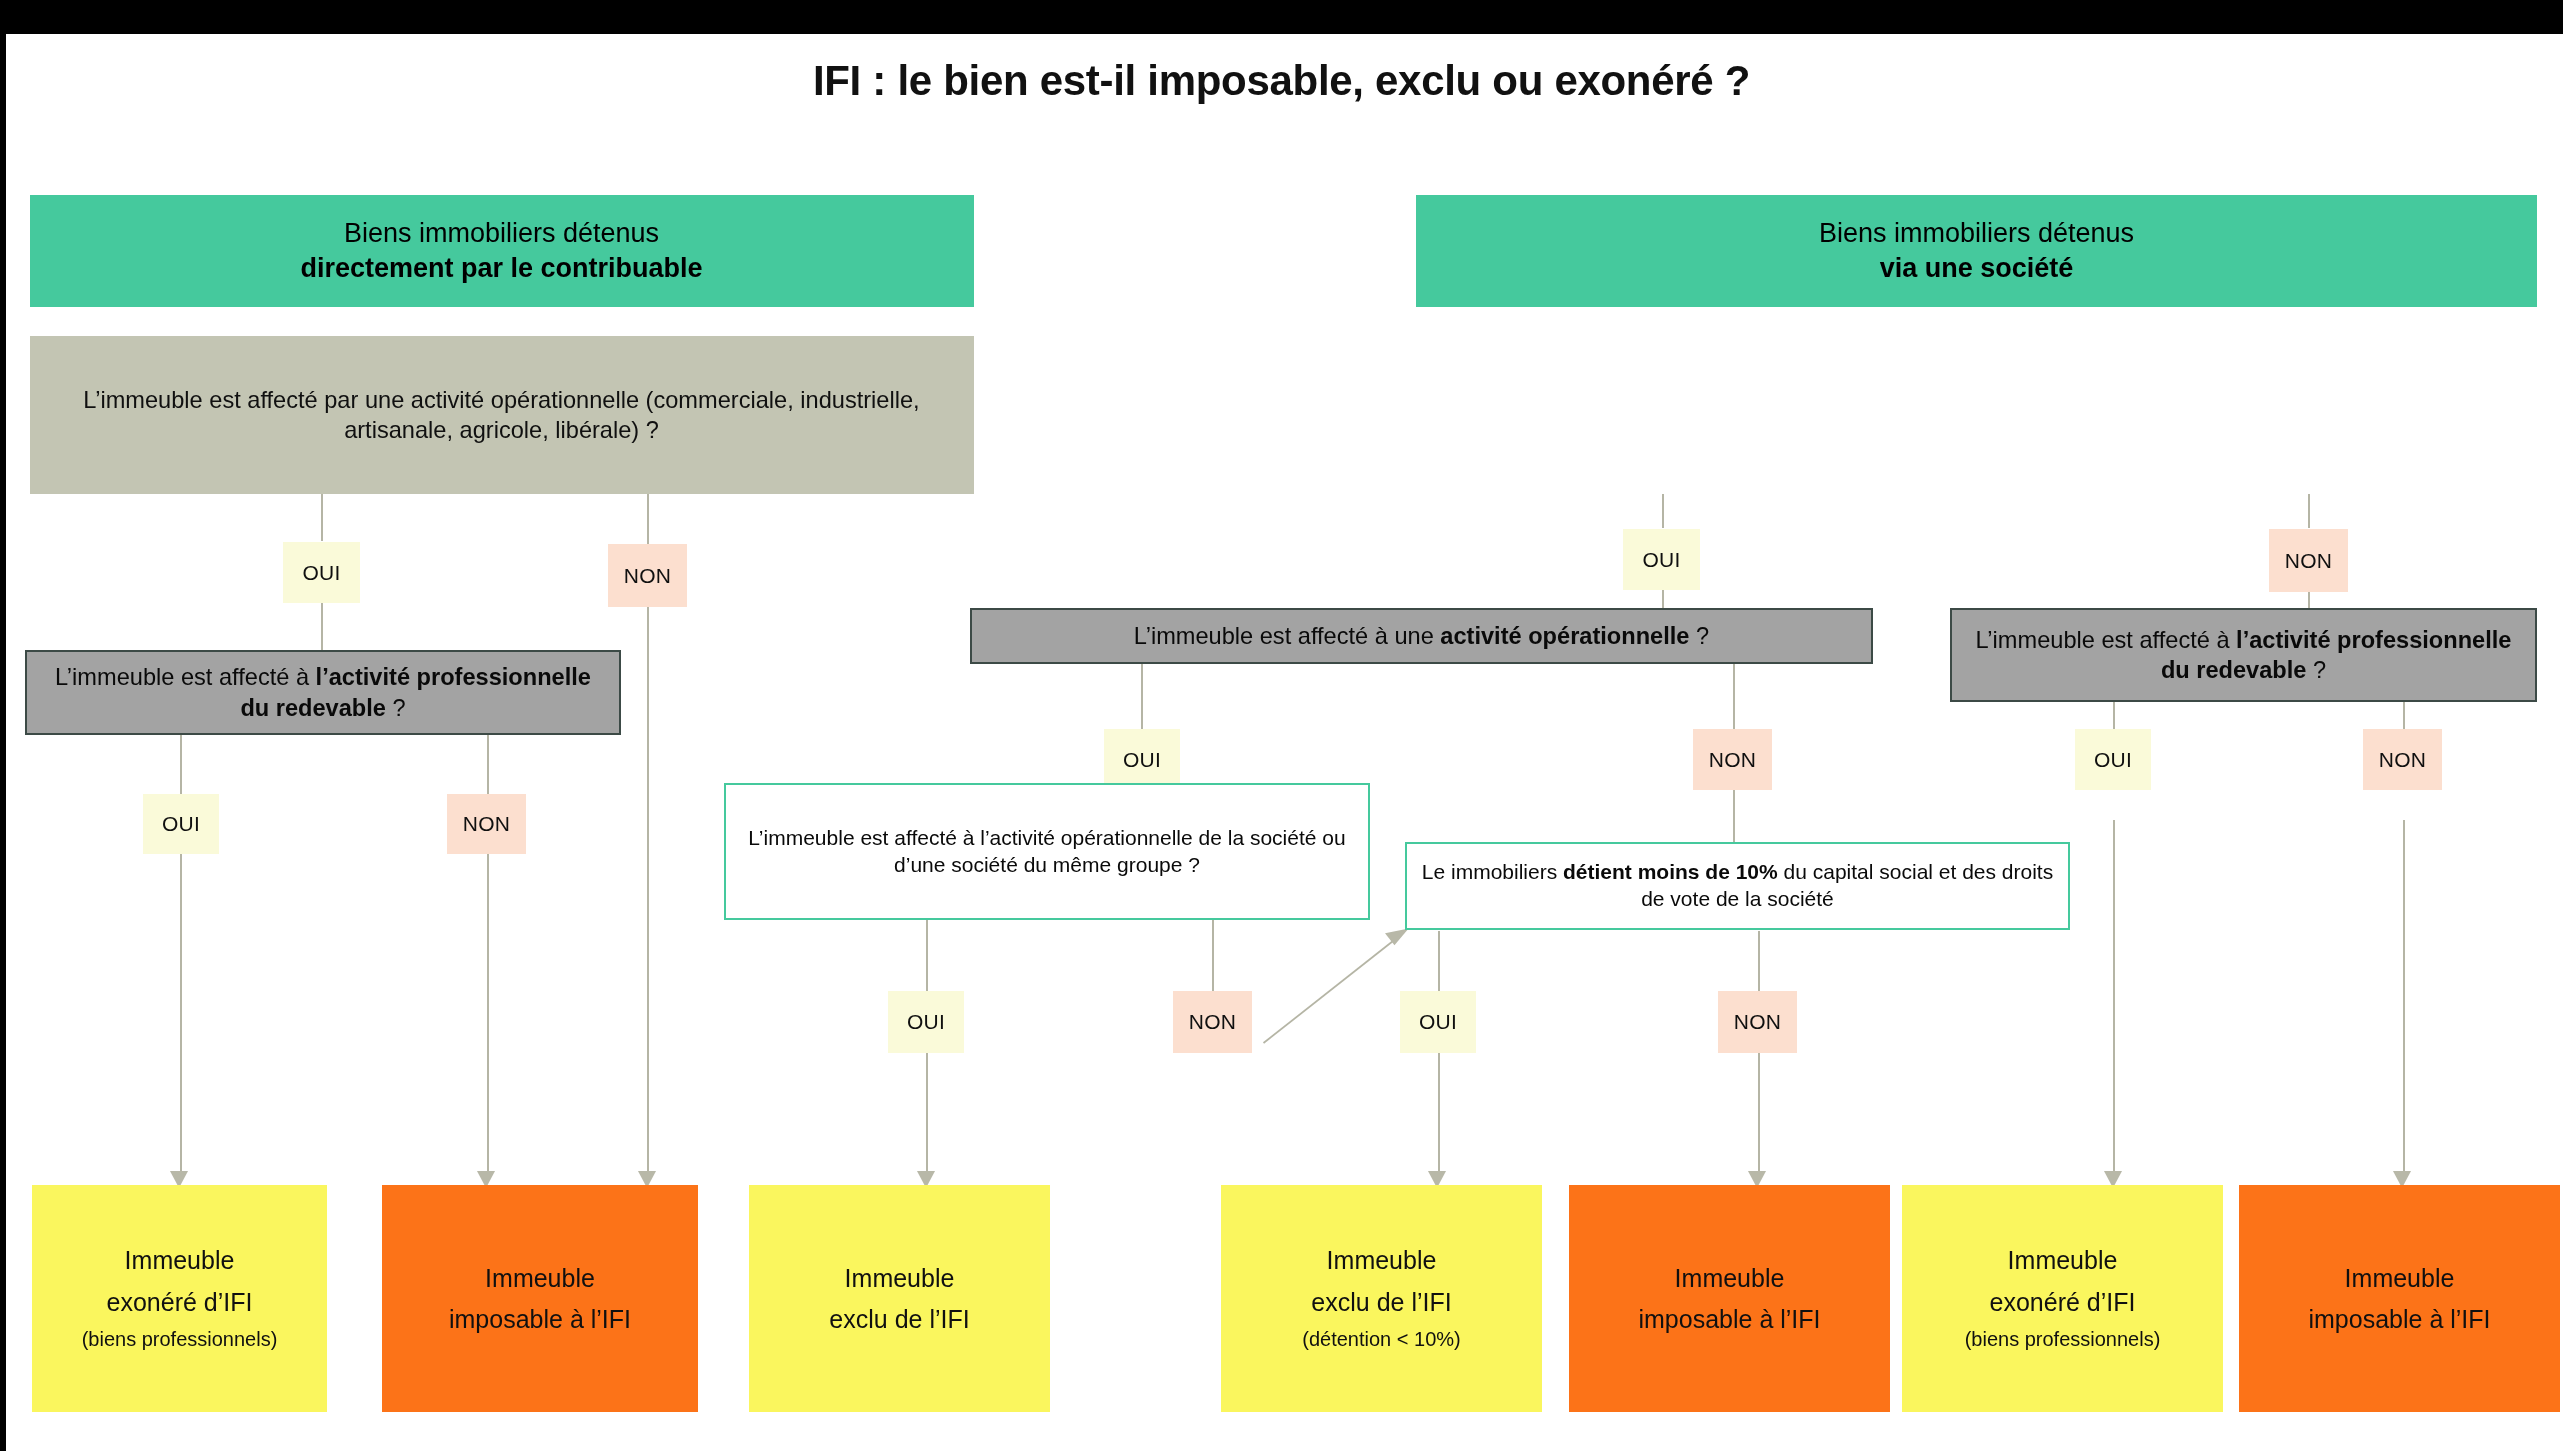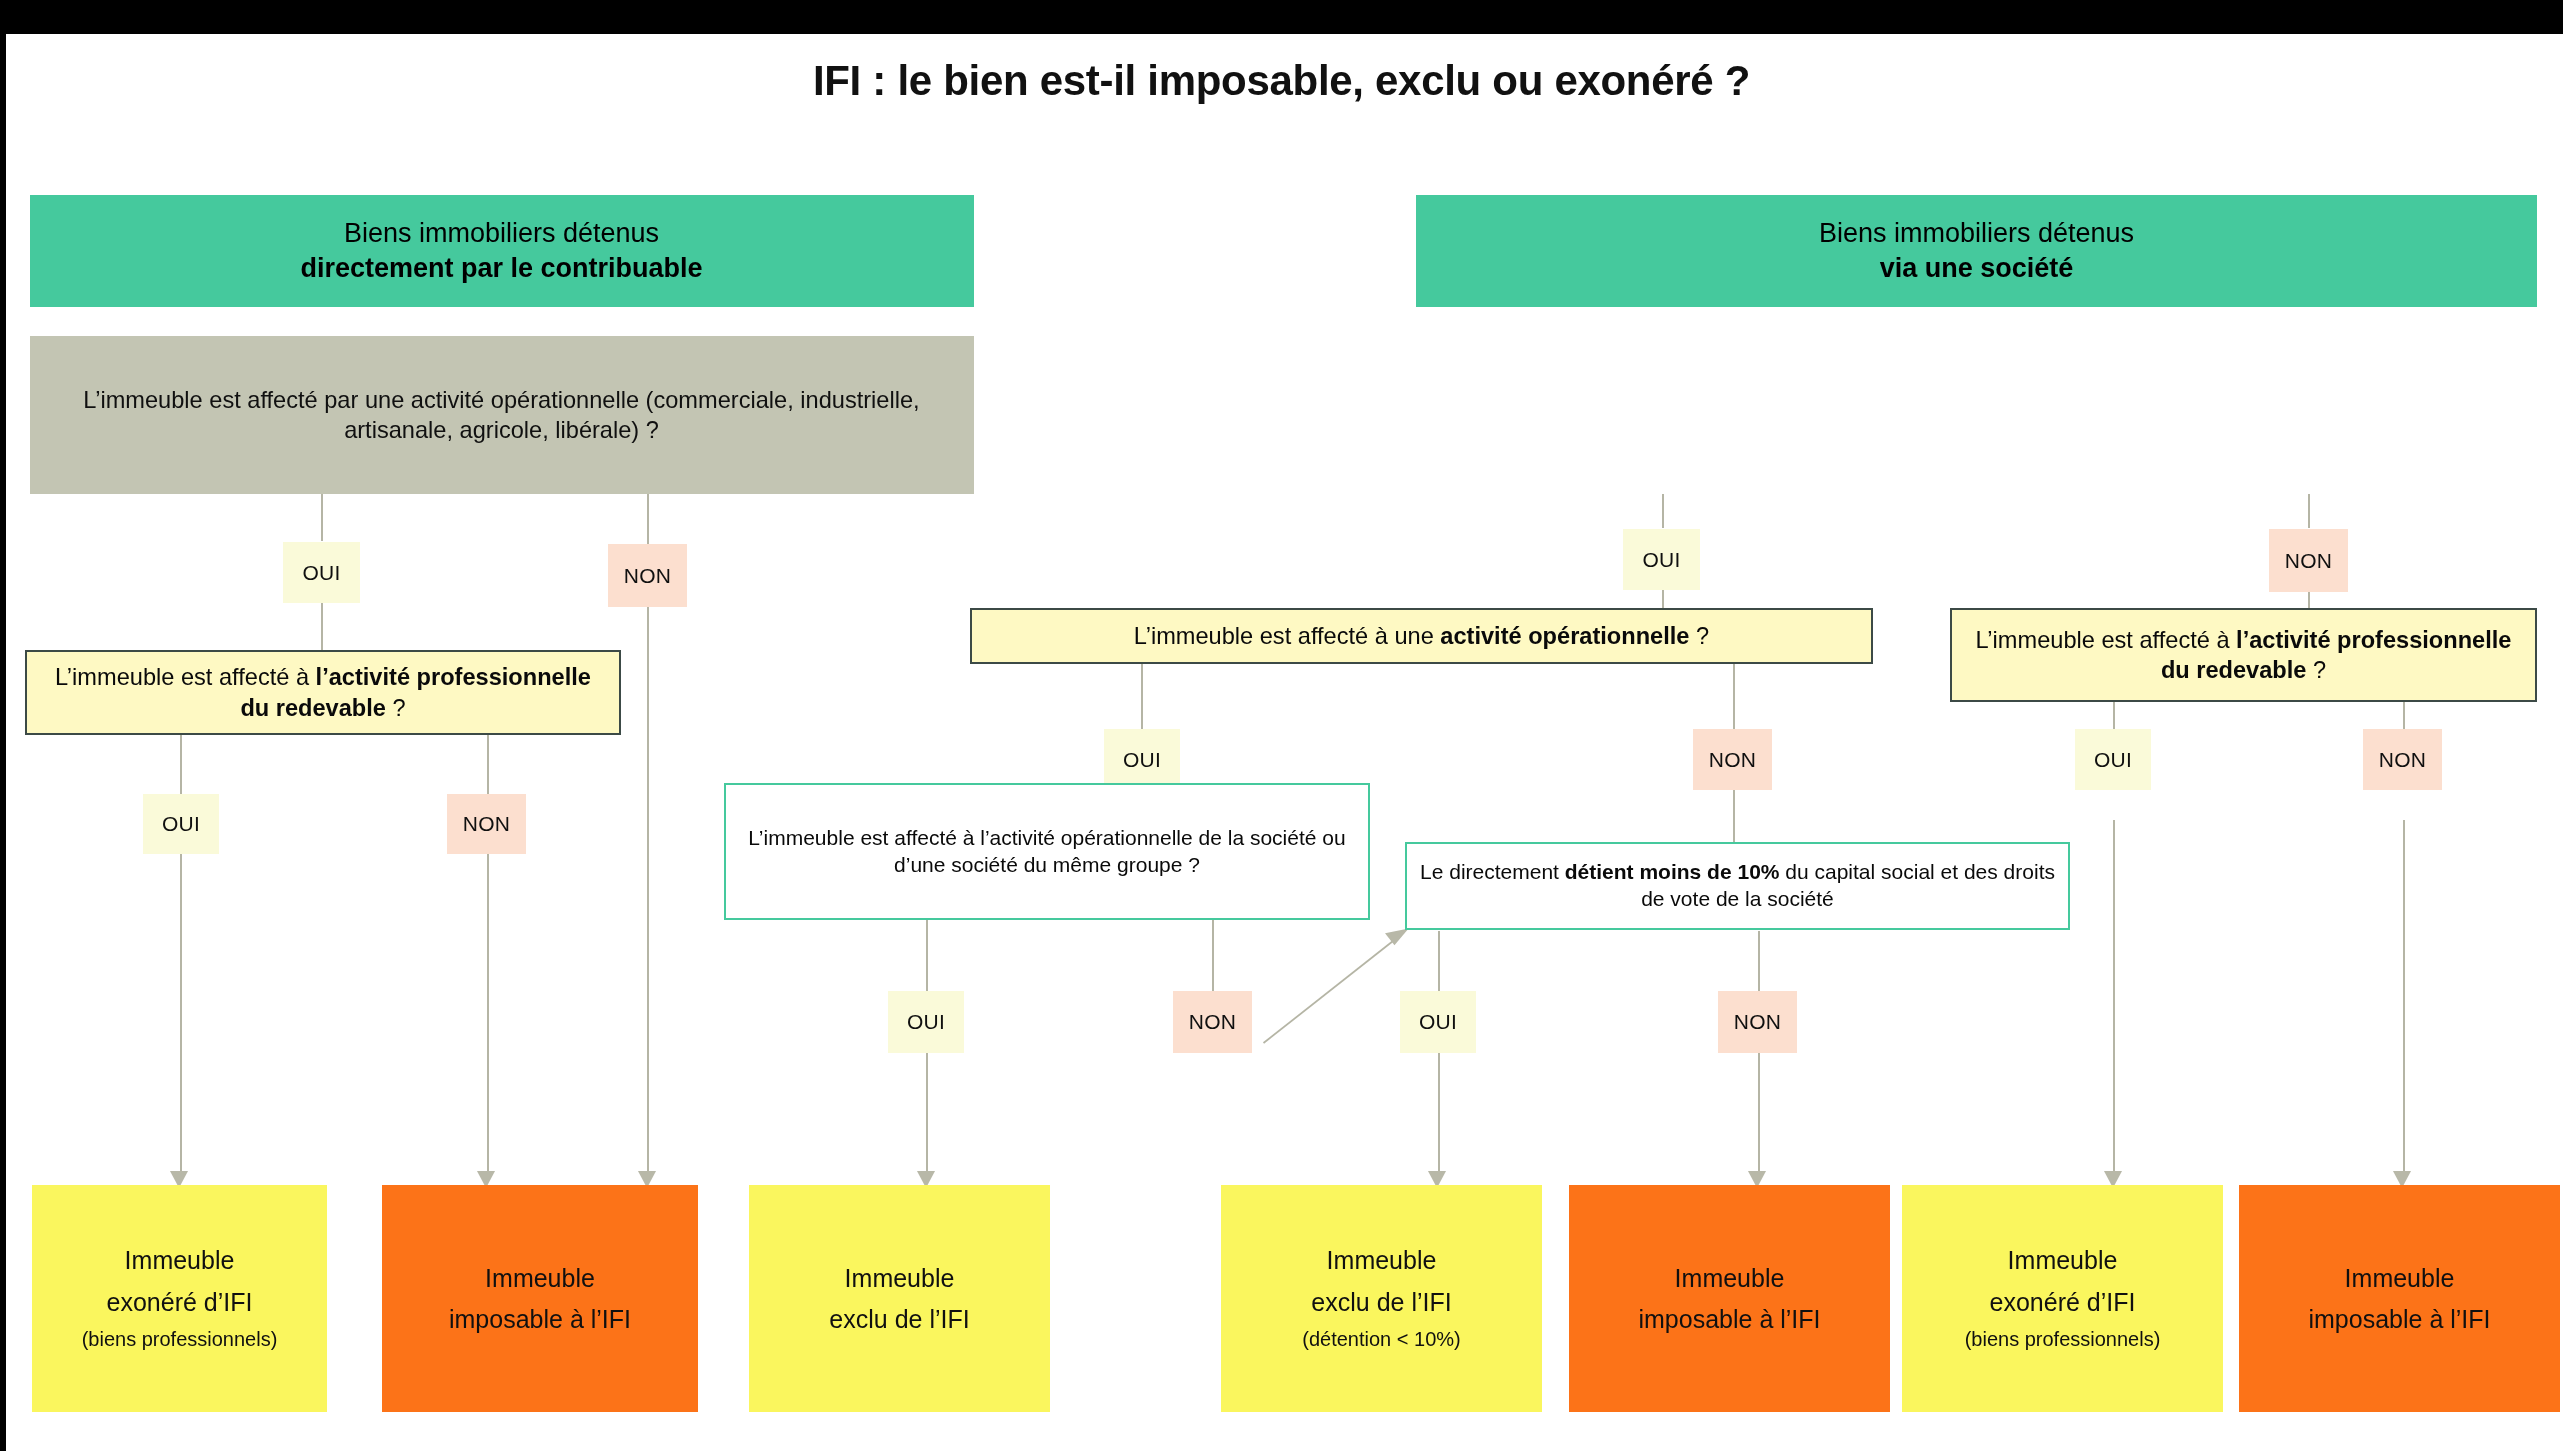--- a/index.html
+++ b/index.html
@@ -73,21 +73,21 @@
   .premise {
     background: #C3C5B3;
     color: #101010;
     font-size: 23.6px;
     padding: 9.4px 16.5px;
     text-align: center;
   }
 
   
   .decision {
-    background: #fef9c3;
+    background: #a3a3a3;
     border: 2.4px solid #3C4A46;
     color: #0a0a0a;
     font-size: 23.6px;
     padding: 7px 22px;
   }
   .decision b { font-weight: 700; }
 
   
   .decision-teal {
     background: #ffffff;
@@ -269,21 +269,21 @@
   <div class="badge non" style="left:2363px; top:729px; width:79px; height:61px;">
     <span>NON</span>
   </div>
 
   <div class="node decision-teal" style="left:724px; top:783px; width:646px; height:137px;">
     <span>L’immeuble est affecté à l’activité opérationnelle de la société ou d’une société du même groupe ?</span>
   </div>
 
   <div class="node decision-teal" style="left:1405px; top:842px; width:665px; height:88px;">
     <span>
-      <span>Le directement </span><b>détient moins de 10%</b><span> du capital social et des droits de vote de la société</span>
+      <span>Le immobiliers </span><b>détient moins de 10%</b><span> du capital social et des droits de vote de la société</span>
     </span>
   </div>
 
   <div class="badge oui" style="left:888px; top:991px; width:76px; height:62px;">
     <span>OUI</span>
   </div>
   <div class="badge non" style="left:1173px; top:991px; width:79px; height:62px;">
     <span>NON</span>
   </div>
 

